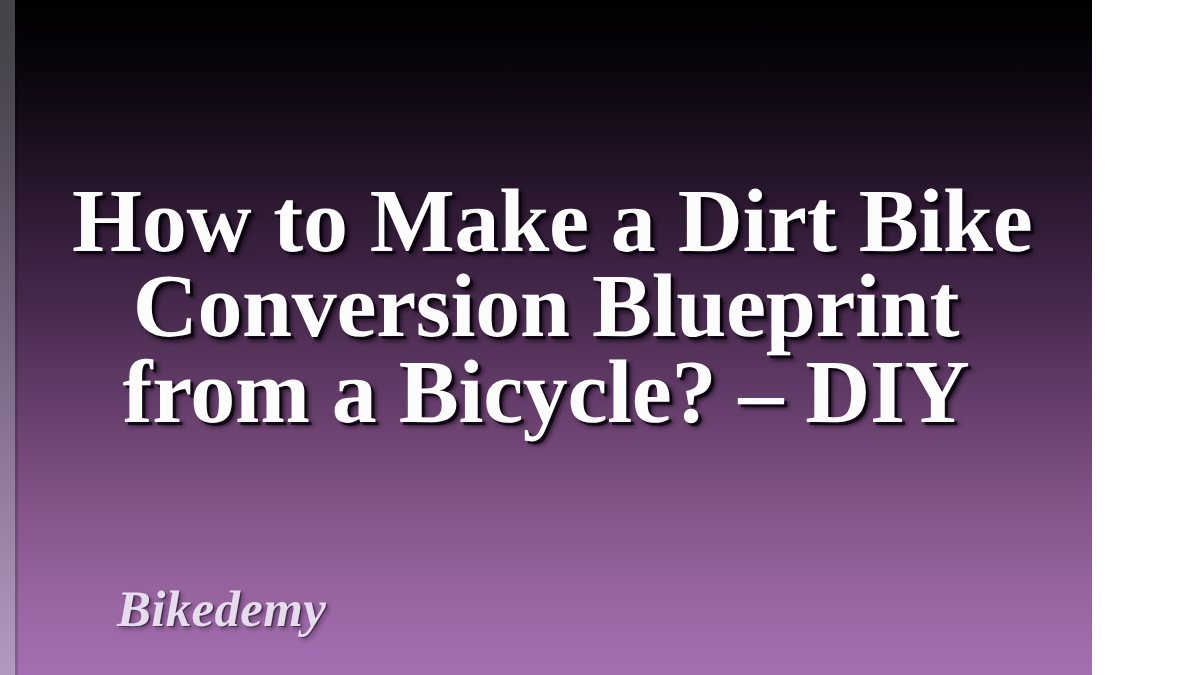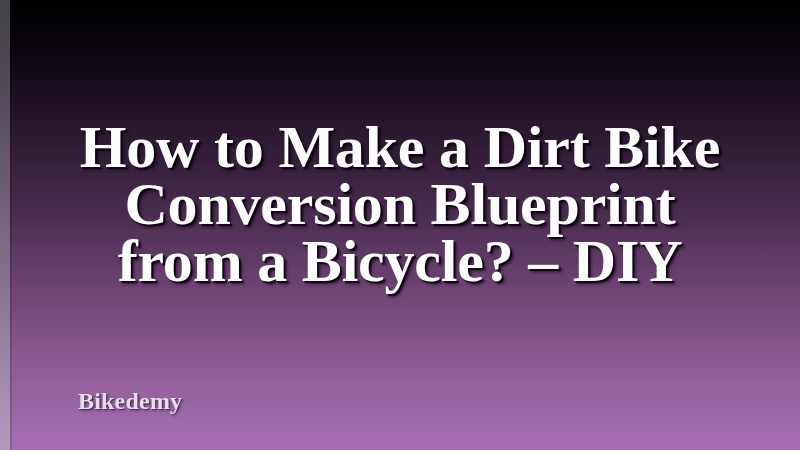--- a/index.html
+++ b/index.html
@@ -4,21 +4,21 @@
 <title>Blog Title Card</title>
 <style>
   html, body {
     margin: 0;
     padding: 0;
     background: #ffffff;
   }
 
   .canvas {
     position: relative;
-    width: 800px;
+    width: 728px;
     height: 450px;
     overflow: hidden;
     font-family: "Liberation Serif", "DejaVu Serif", serif;
     
     background:
       linear-gradient(
         to bottom,
         #000000 0%,
         #040206 5%,
         #0d0710 12%,
@@ -97,28 +97,29 @@
     white-space: nowrap;
     text-shadow:
       2px 2px 0 rgba(10, 3, 14, 0.80),
       3px 3px 3px rgba(8, 2, 12, 0.62);
   }
 
   .byline {
     position: absolute;
     left: 78px;
     top: 388px;
-    font-size: 24px;
+    font-size: 34px;
     font-weight: bold;
     line-height: 1.1;
     color: #e6dced;
     letter-spacing: 0.2px;
     text-shadow:
       1px 1px 0 rgba(20, 6, 26, 0.45),
       2px 2px 3px rgba(14, 4, 20, 0.35);
+    font-style: italic;
   }
 </style>
 </head>
 <body>
 
 <div class="canvas">
 
   <div class="edge-strip"></div>
   <div class="edge-seam"></div>
 

